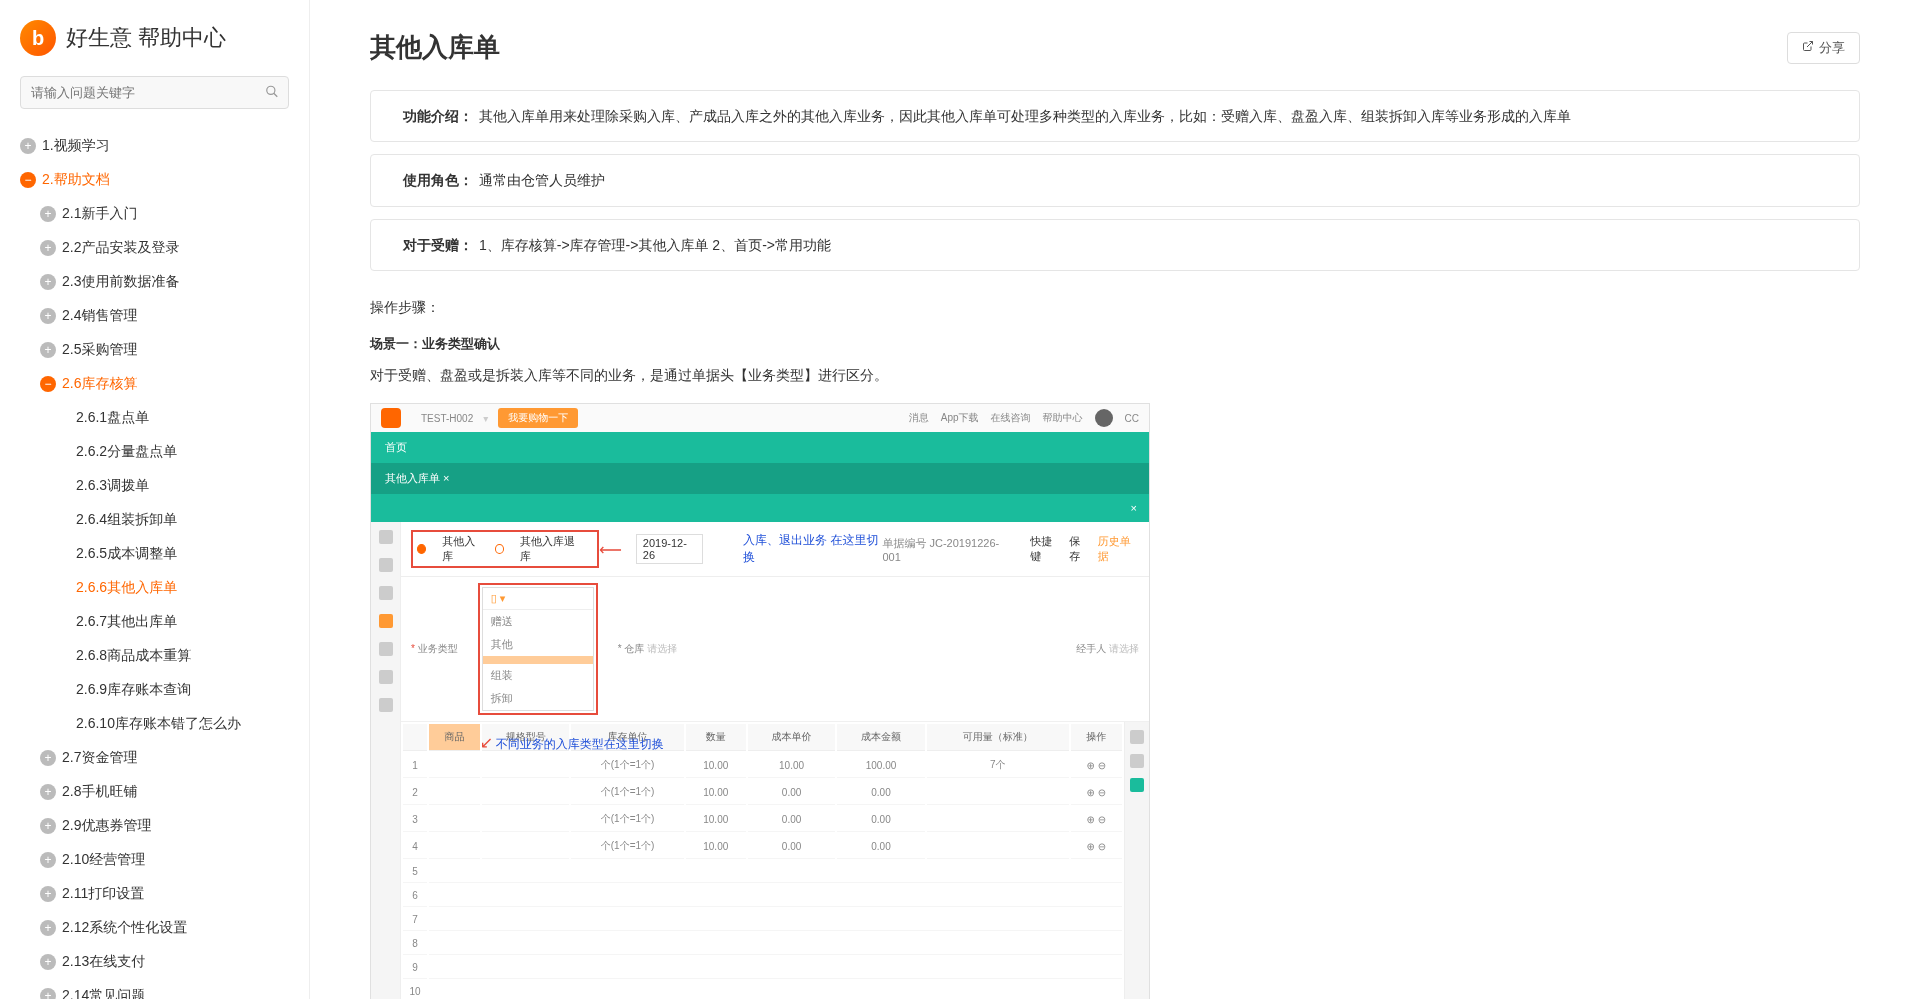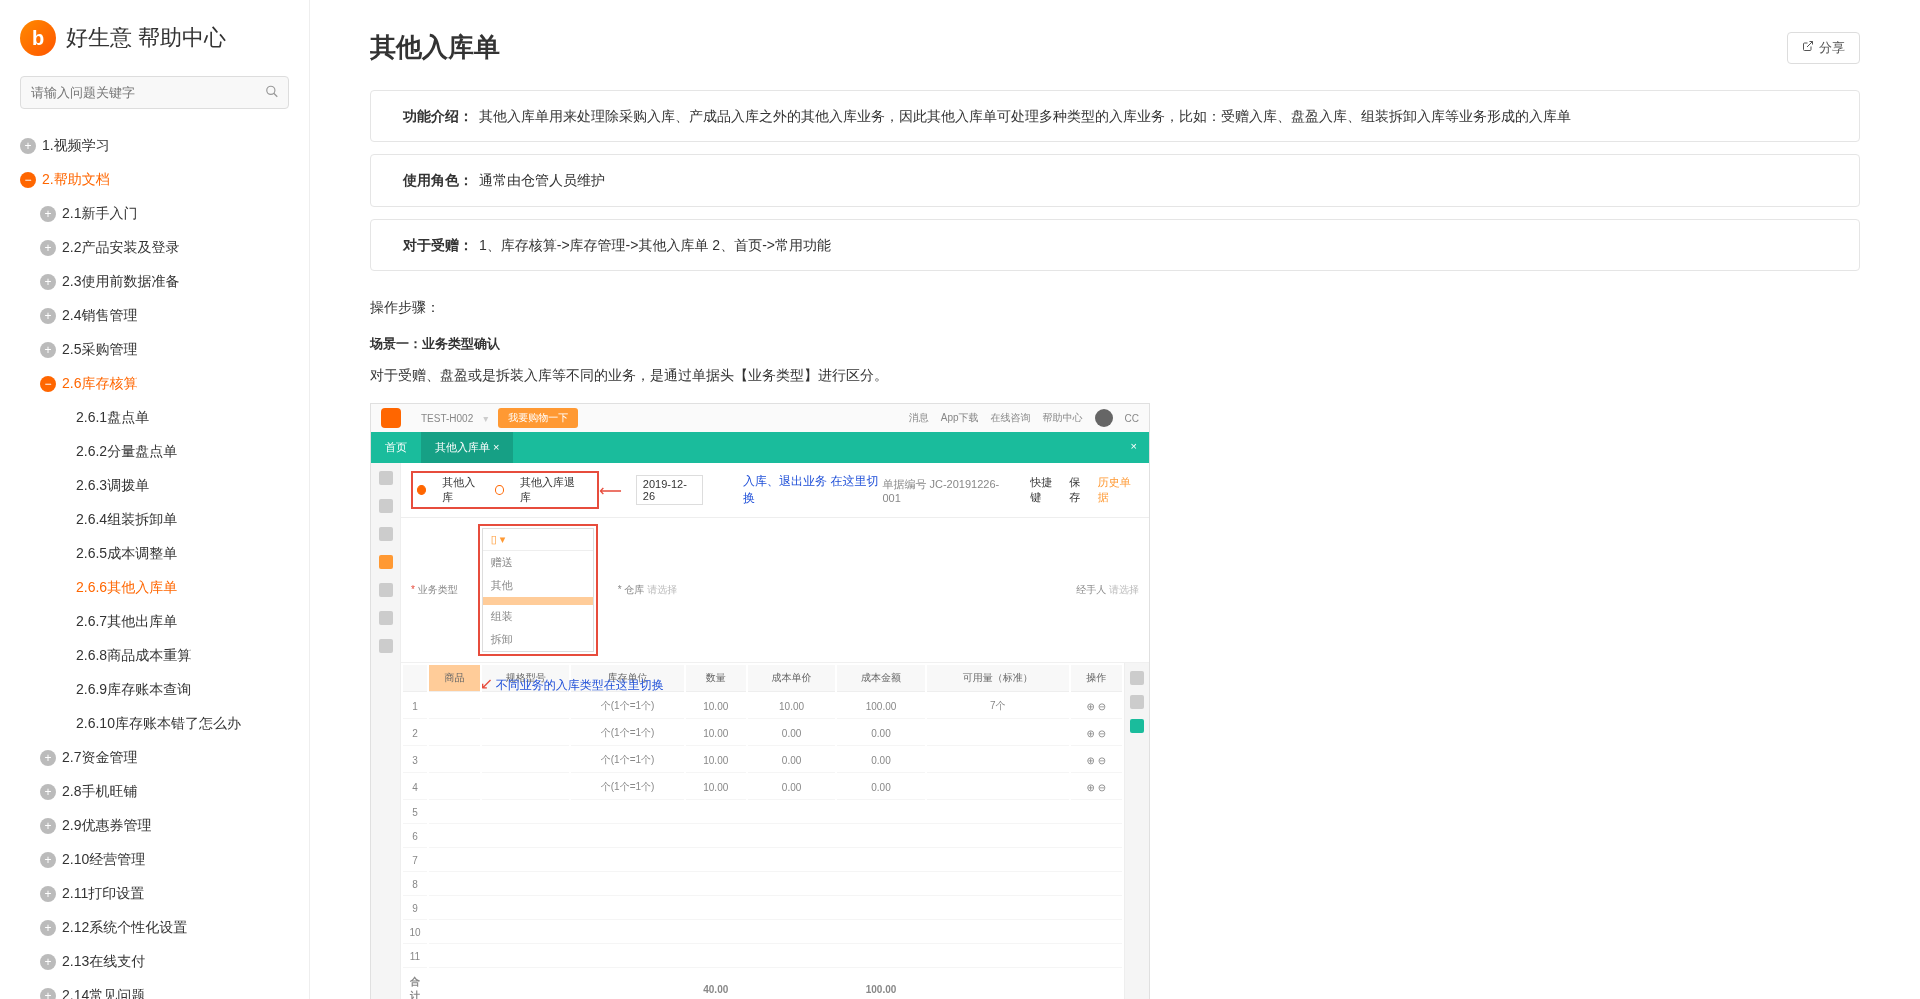--- a/index.html
+++ b/index.html
@@ -35,21 +35,21 @@
 .info-label { font-weight: 600; margin-right: 6px; }
 
 .section-label { font-size: 14px; margin: 28px 0 15px; }
 .section-title { font-size: 13px; font-weight: 600; margin: 18px 0 10px; }
 .section-desc { font-size: 14px; line-height: 1.8; margin-bottom: 15px; }
 
 .screenshot-placeholder { border: 1px solid #e0e0e0; margin: 15px 0 25px; background: #fafafa; }
 .ss-logo { width: 20px; height: 20px; background: #ff6600; border-radius: 4px; margin-right: 10px; }
 .ss-topbar { padding: 4px 10px; font-size: 10px; color: #888; display: flex; justify-content: space-between; align-items: center; }
 .ss-btn-orange { background: #ff9933; color: #fff; padding: 3px 10px; border-radius: 3px; font-size: 10px; }
-.ss-tabs { display: flex; background: #1abc9c; color: #fff; font-size: 11px; }
+.ss-tabs { display: flex; background: #1abc9c; color: #fff; font-size: 11px; flex-direction: column; }
 .ss-tab { padding: 8px 14px; }
 .ss-tab.active { background: #16a085; }
 .ss-tab.close { margin-left: auto; padding: 8px 12px; }
 .ss-toolbar { display: flex; padding: 8px 10px; border-bottom: 1px solid #eee; font-size: 11px; align-items: center; background: #fff; }
 .ss-radio { display: flex; align-items: center; gap: 16px; margin-right: 12px; }
 .ss-radio-dot { width: 10px; height: 10px; border: 1px solid #ff6600; border-radius: 50%; }
 .ss-radio-dot.checked { background: #ff6600; }
 .ss-red-box { border: 2px solid #e74c3c; padding: 2px; }
 .ss-annotation { color: #1d4ed8; font-size: 12px; }
 .ss-dropdown { border: 1px solid #ddd; background: #fff; position: relative; }

